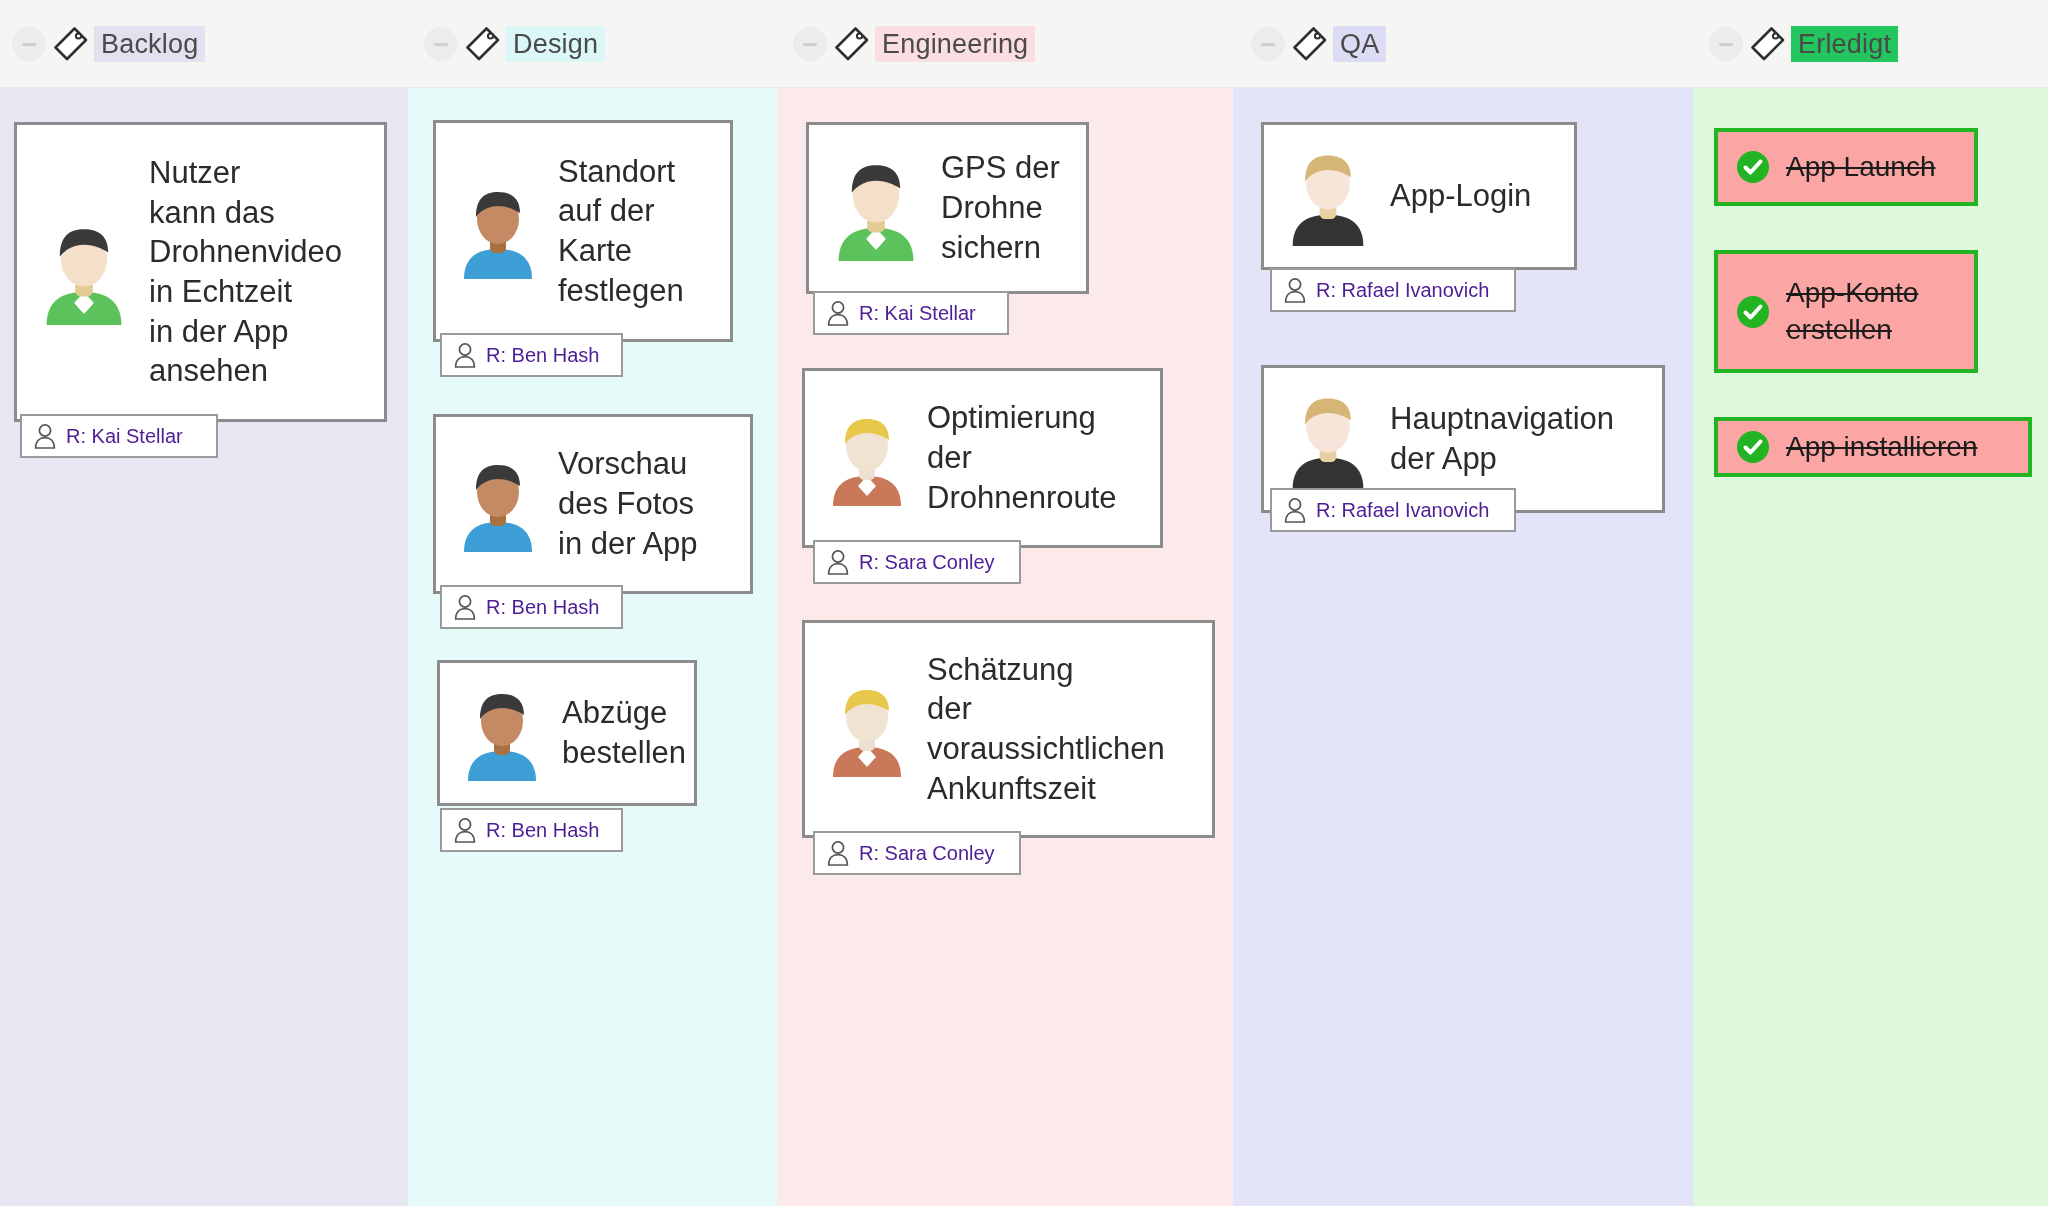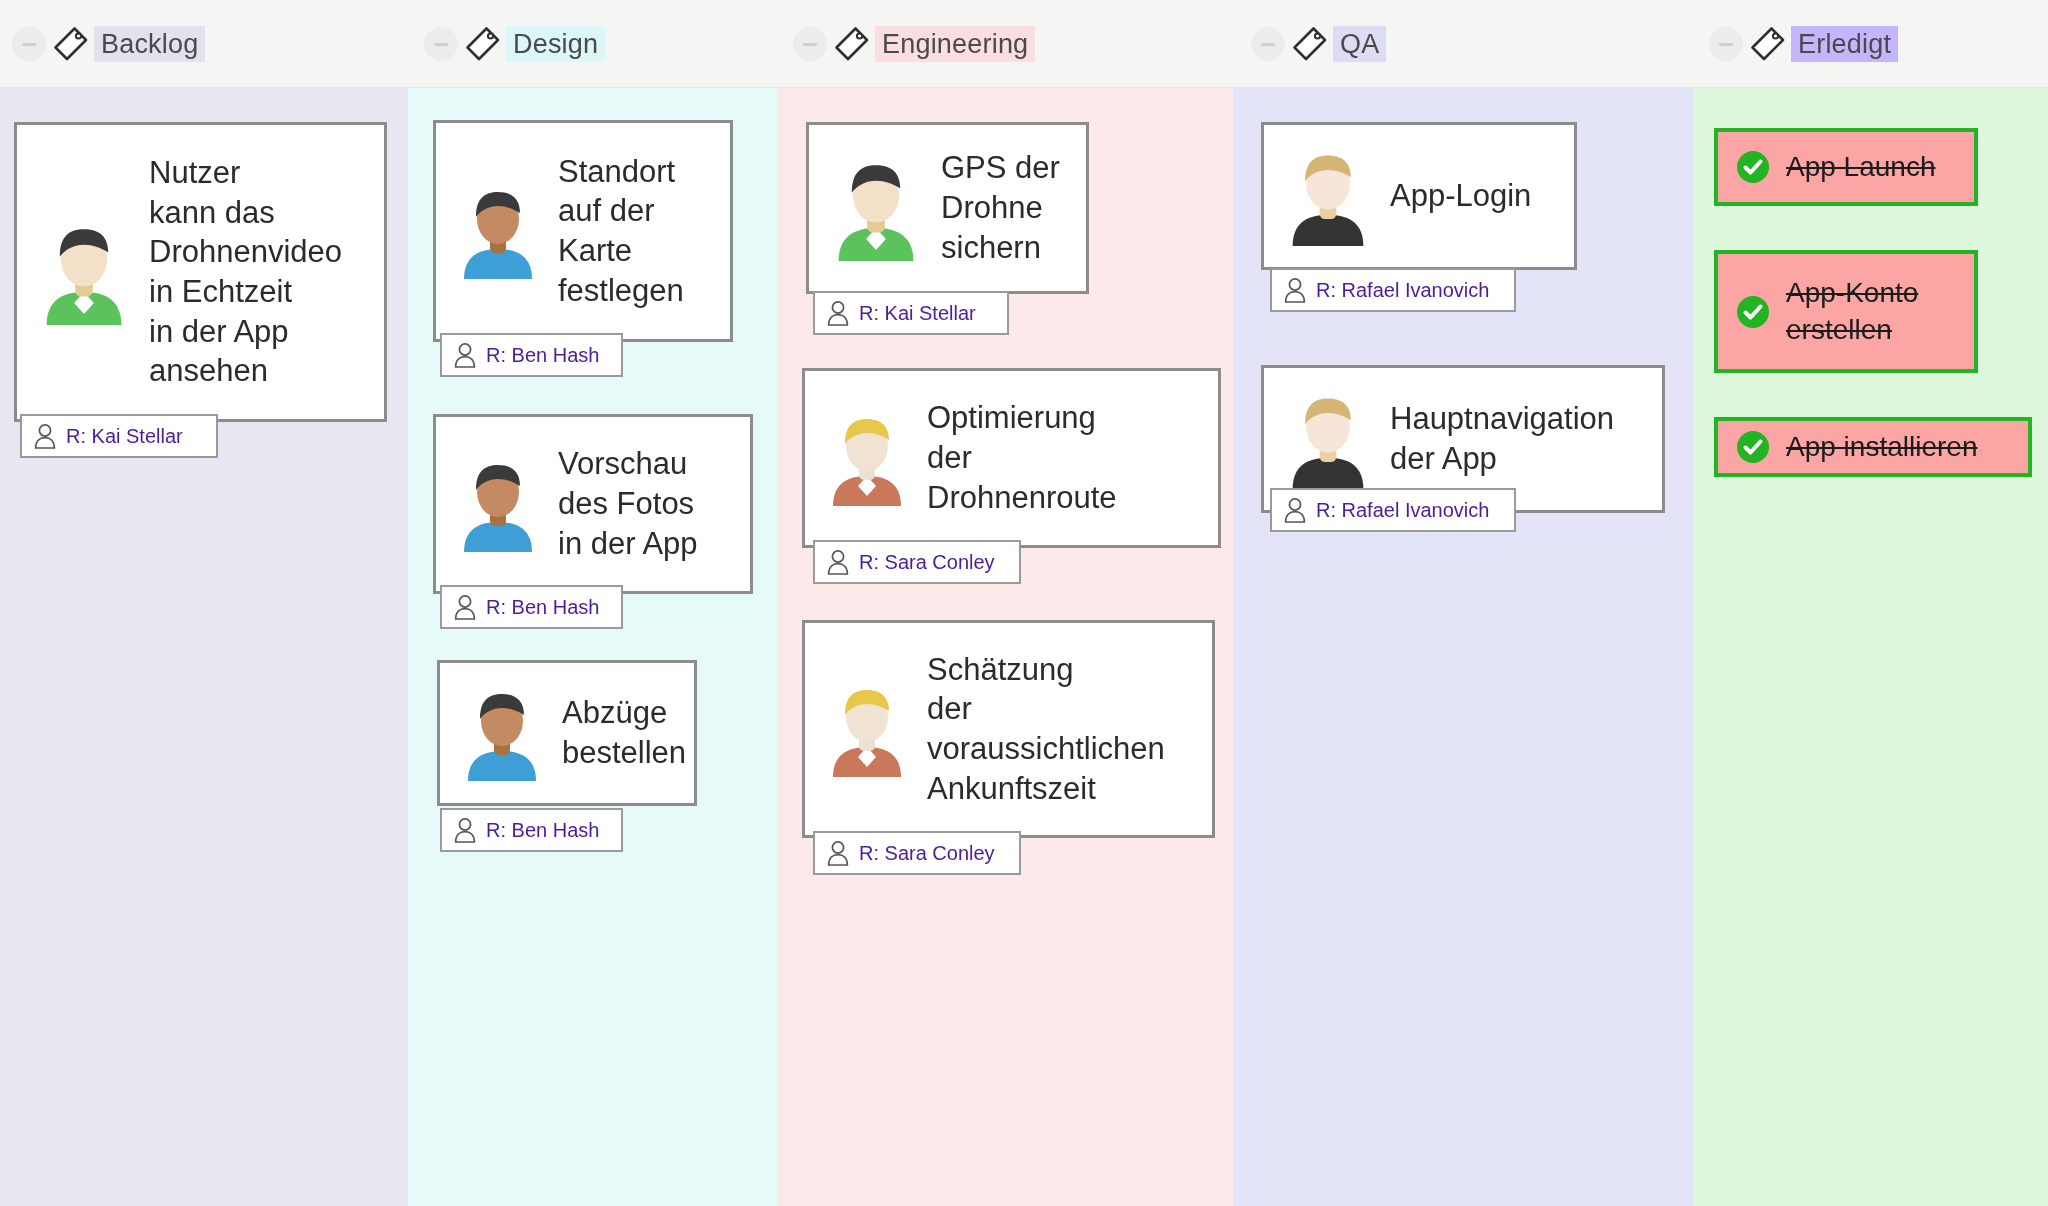--- a/index.html
+++ b/index.html
@@ -134,21 +134,21 @@
         <span class="col-title" style="background:#dcdcf5">QA</span>
       </div>
       <div class="col-header" style="left: 1709px;">
         <div class="collapse-btn">
           <span class="dash"></span>
         </div>
         <span class="tag-icon"><svg viewBox="0 0 40 40" width="40" height="40">
             <path d="M24.5 4.5 L36 16 L17 35 L5.5 23.5 Z" fill="#ffffff" stroke="#2f2f2f" stroke-width="2.6" stroke-linejoin="round"></path>
             <circle cx="28.5" cy="12" r="2.6" fill="#ffffff" stroke="#2f2f2f" stroke-width="2"></circle>
           </svg></span>
-        <span class="col-title" style="background:#c4b5fd">Erledigt</span>
+        <span class="col-title" style="background:#22c55e">Erledigt</span>
       </div>
     </div>
   <div id="column-backgrounds">
       <div class="col-bg" style="left: 0px; width: 408px; background: rgb(232, 230, 241);"></div>
       <div class="col-bg" style="left: 408px; width: 369px; background: rgb(231, 250, 250);"></div>
       <div class="col-bg" style="left: 777px; width: 456px; background: rgb(252, 233, 233);"></div>
       <div class="col-bg" style="left: 1233px; width: 460px; background: rgb(227, 228, 248);"></div>
       <div class="col-bg" style="left: 1693px; width: 355px; background: rgb(221, 248, 221);"></div>
     </div>
   <div id="cards-layer">
@@ -243,21 +243,21 @@
 Drohne
 sichern</span>
       </div>
       <div class="assignee" style="left: 813px; top: 291px; min-width: 196px;">
         <span class="person-icon"><svg viewBox="0 0 24 26" width="24" height="26">
             <circle cx="12" cy="7.5" r="5.6" fill="none" stroke="#555" stroke-width="1.7"></circle>
             <path d="M2.6 25 C2.6 17.5 7 14.6 12 14.6 C17 14.6 21.4 17.5 21.4 25 Z" fill="none" stroke="#555" stroke-width="1.7" stroke-linejoin="round"></path>
           </svg></span>
         <span class="a-label">R: Kai Stellar</span>
       </div>
-      <div class="card" style="left: 802px; top: 368px; width: 419px; height: 180px;">
+      <div class="card" style="left: 802px; top: 368px; width: 361px; height: 180px;">
         <span class="avatar"><svg viewBox="0 0 100 100" width="100" height="100">
             <path d="M16 100 C16 78 30 70 50 70 C70 70 84 78 84 100 Z" fill="#c9795a"></path>
             <path d="M50 70 L41 80 L50 90 L59 80 Z" fill="#ffffff"></path>
             <rect x="42" y="54" width="16" height="20" rx="5" fill="#ece0d0"></rect>
             <ellipse cx="50" cy="40" rx="21" ry="25" fill="#f0e3d2"></ellipse>
             <path d="M28 38 C28 19 37 13 50 13 C63 13 72 19 72 34 C66 30 58 27 50 27 C41 27 33 31 28 38 Z" fill="#e8c84a"></path>
           </svg></span>
         <span class="card-title">Optimierung
 der
 Drohnenroute</span>

